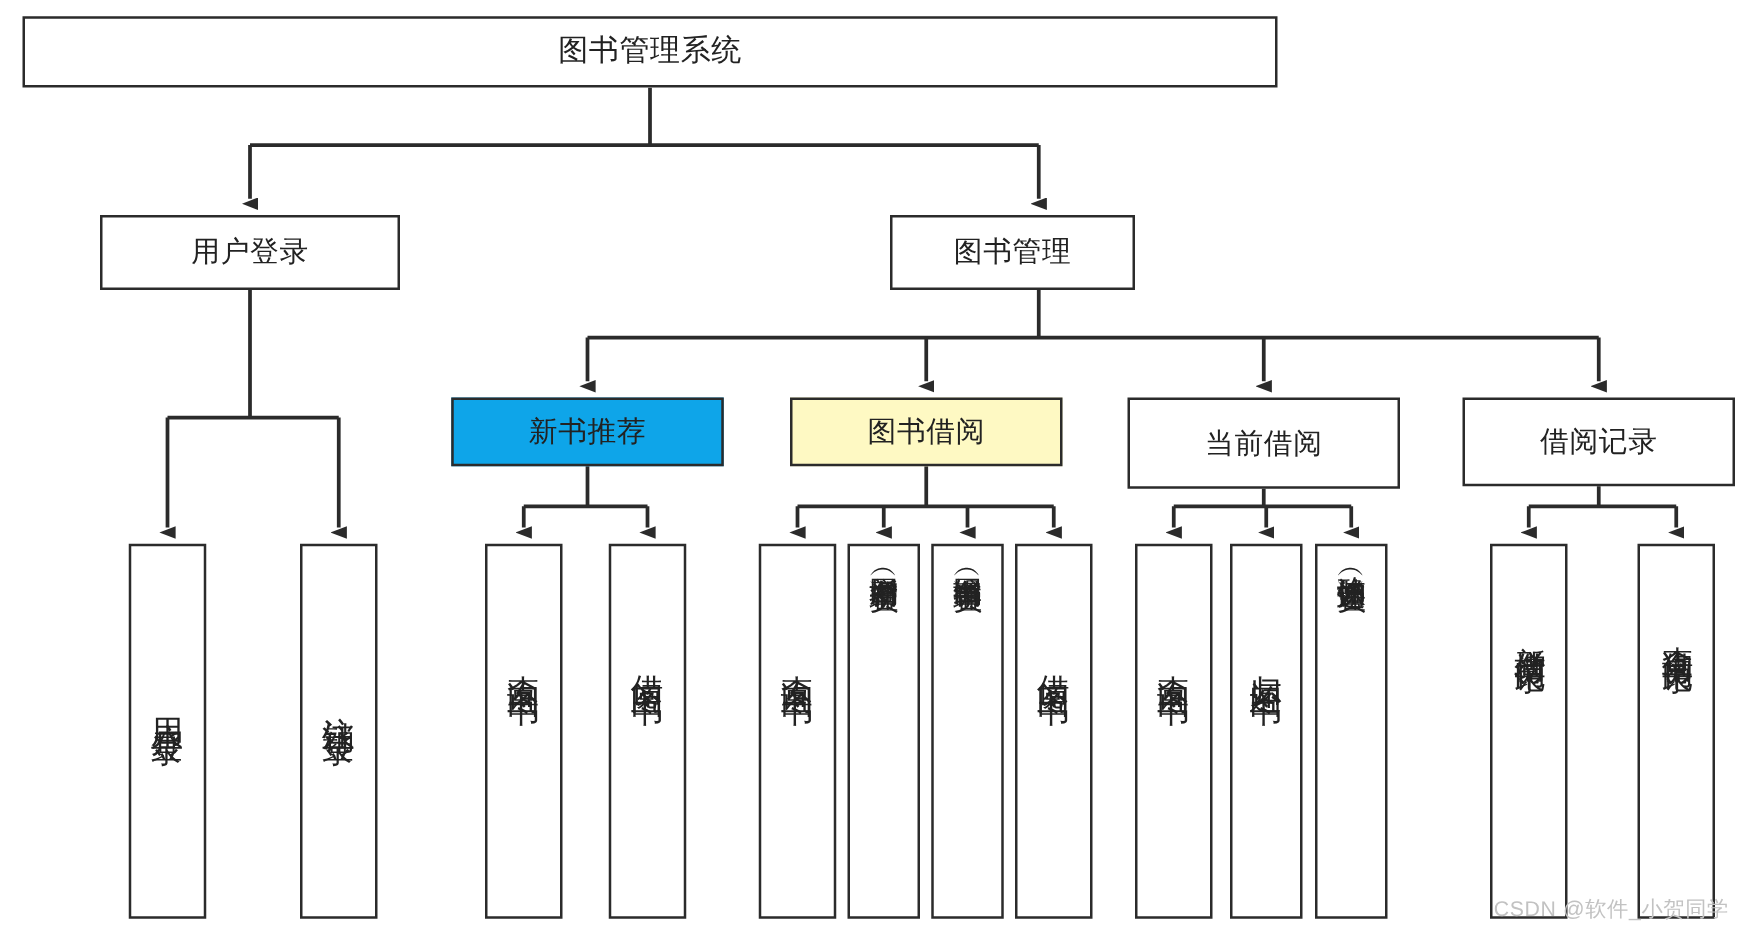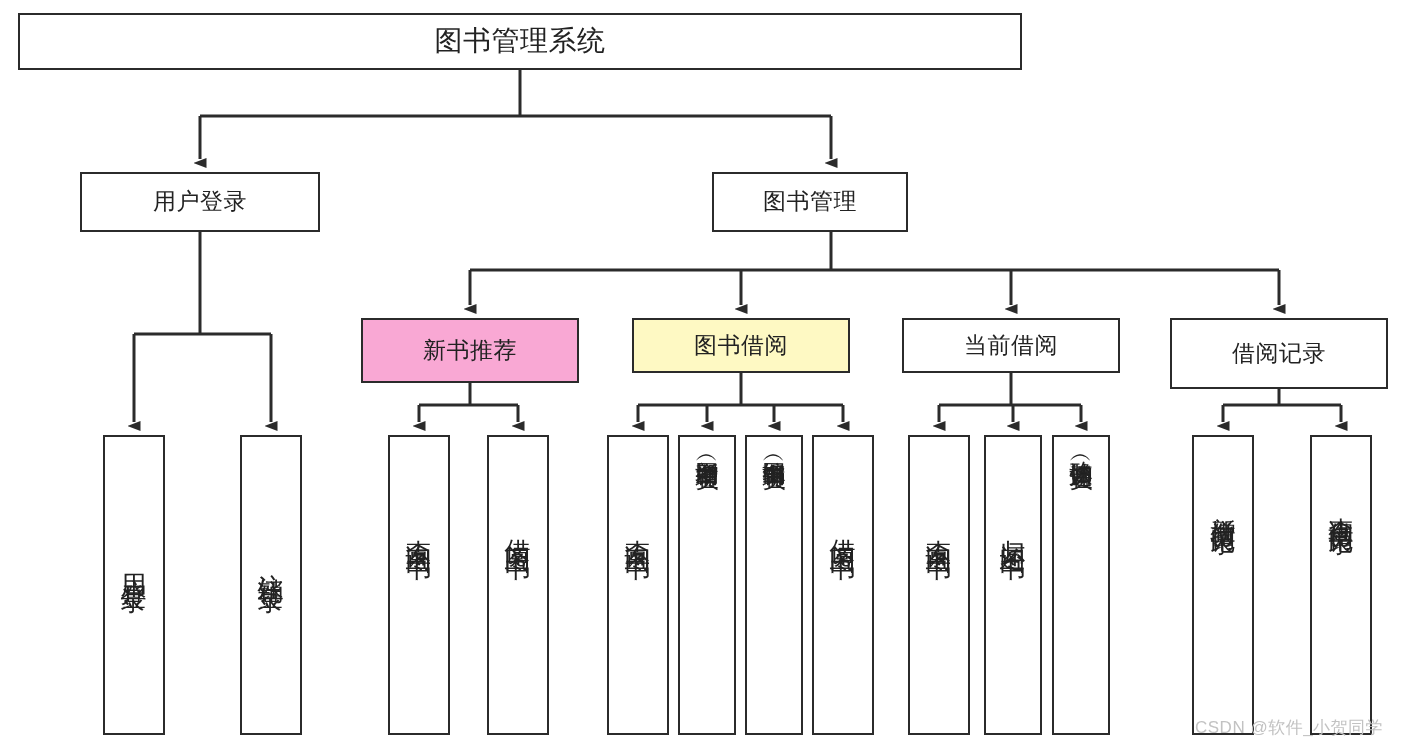--- a/index.html
+++ b/index.html
@@ -41,21 +41,21 @@
     text-align: center;
     line-height: 1.02;
     white-space: pre;
   }
   
   .node.horiz .label {
     font-size: 23px;
     letter-spacing: 0.5px;
   }
   .node.root .label {
-    font-size: 28px;
+    font-size: 24px;
   }
   
   .node.vert {
     align-items: flex-start;
     justify-content: center;
     padding-top: 0;
   }
   .node.vert .label {
     writing-mode: vertical-rl;
     text-orientation: upright;
@@ -121,27 +121,27 @@
   <div id="node-layer">
       <div class="node horiz root" style="left: 18px; top: 13px; width: 1004px; height: 57px; border-color: rgb(43, 43, 43); background: rgb(255, 255, 255);">
         <span class="label" style="color: rgb(34, 34, 34);">图书管理系统</span>
       </div>
       <div class="node horiz" style="left: 80px; top: 172px; width: 240px; height: 60px; border-color: rgb(43, 43, 43); background: rgb(255, 255, 255);">
         <span class="label" style="color: rgb(34, 34, 34);">用户登录</span>
       </div>
       <div class="node horiz" style="left: 712px; top: 172px; width: 196px; height: 60px; border-color: rgb(43, 43, 43); background: rgb(255, 255, 255);">
         <span class="label" style="color: rgb(34, 34, 34);">图书管理</span>
       </div>
-      <div class="node horiz" style="left: 361px; top: 318px; width: 218px; height: 65px; border-color: rgb(43, 43, 43); background: #f9a8d4;">
+      <div class="node horiz" style="left: 361px; top: 318px; width: 218px; height: 55px; border-color: rgb(43, 43, 43); background: #0ea5e9;">
         <span class="label" style="color: rgb(34, 34, 34);">新书推荐</span>
       </div>
       <div class="node horiz" style="left: 632px; top: 318px; width: 218px; height: 55px; border-color: rgb(43, 43, 43); background: #fef9c3;">
         <span class="label" style="color: rgb(34, 34, 34);">图书借阅</span>
       </div>
-      <div class="node horiz" style="left: 902px; top: 318px; width: 218px; height: 55px; border-color: rgb(43, 43, 43); background: rgb(255, 255, 255);">
+      <div class="node horiz" style="left: 902px; top: 318px; width: 218px; height: 73px; border-color: rgb(43, 43, 43); background: rgb(255, 255, 255);">
         <span class="label" style="color: rgb(34, 34, 34);">当前借阅</span>
       </div>
       <div class="node horiz" style="left: 1170px; top: 318px; width: 218px; height: 71px; border-color: rgb(43, 43, 43); background: rgb(255, 255, 255);">
         <span class="label" style="color: rgb(34, 34, 34);">借阅记录</span>
       </div>
       <div class="node vert" style="left: 103px; top: 435px; width: 62px; height: 300px; border-color: rgb(43, 43, 43); background: rgb(255, 255, 255);">
         <span class="label" style="color: rgb(34, 34, 34); font-size: 26px; letter-spacing: 5px; margin-top: 116px;">用户登录</span>
       </div>
       <div class="node vert" style="left: 240px; top: 435px; width: 62px; height: 300px; border-color: rgb(43, 43, 43); background: rgb(255, 255, 255);">
         <span class="label" style="color: rgb(34, 34, 34); font-size: 26px; letter-spacing: 5px; margin-top: 116px;">注销登录</span>

